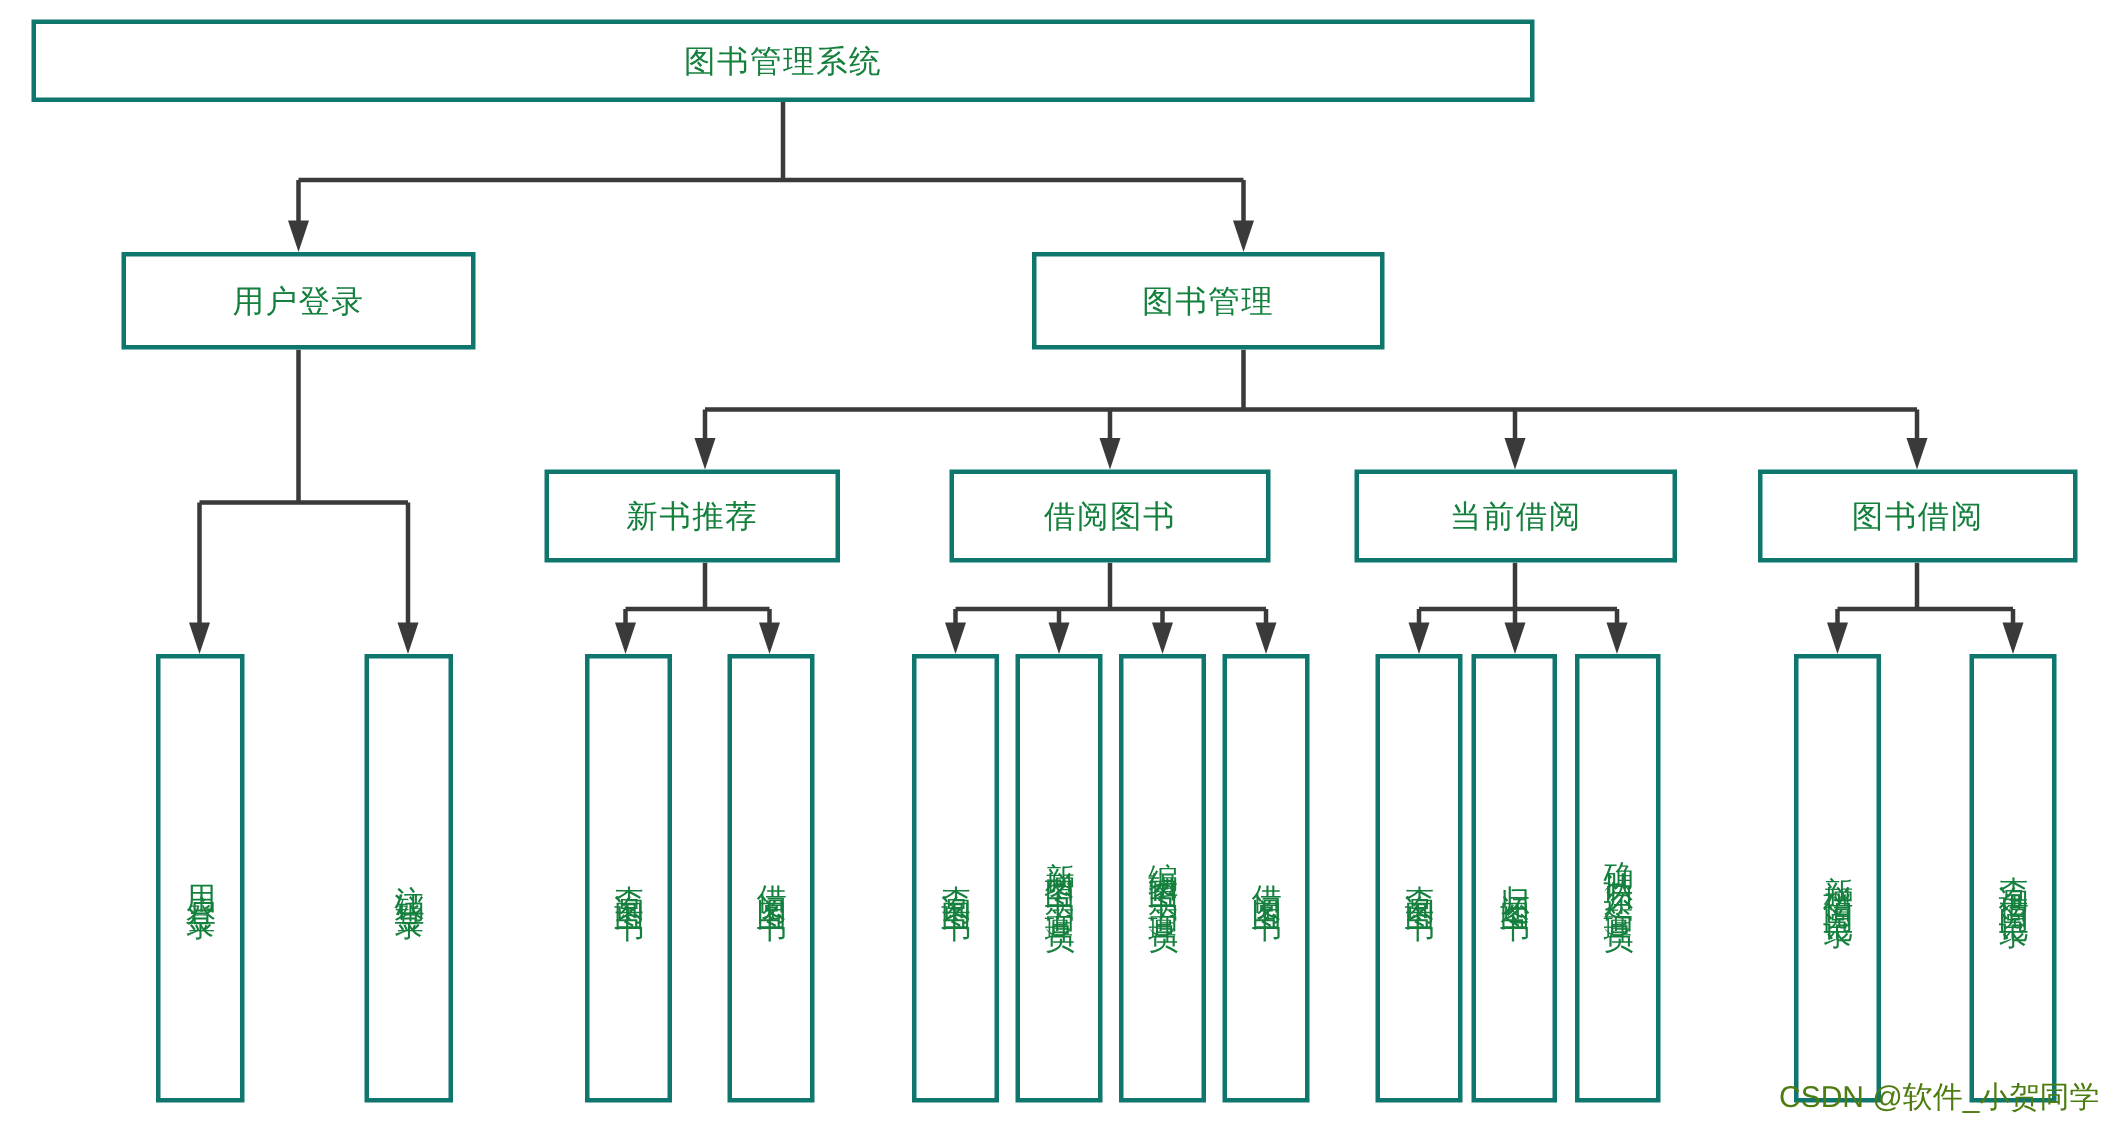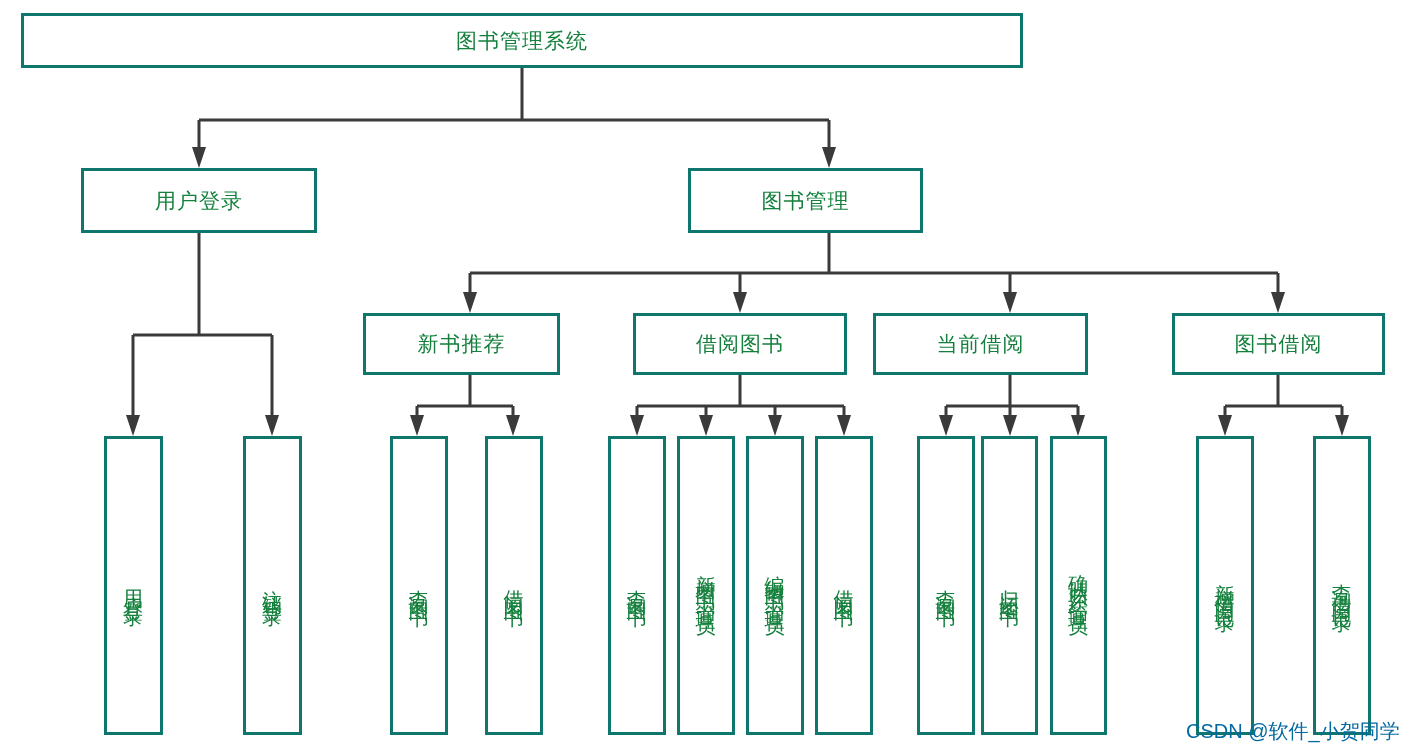--- a/index.html
+++ b/index.html
@@ -44,21 +44,21 @@
     text-orientation: mixed;
     font-size: 20px;
     letter-spacing: 6px;
     line-height: 1;
   }
   .watermark {
     position: absolute;
     left: 1186px;
     top: 718px;
     width: 215px;
-    color: #0369a1;
+    color: #4d7c0f;
     font-size: 20px;
     letter-spacing: 0px;
     white-space: nowrap;
     pointer-events: none;
   }
 </style>
 </head>
 <body>
 
 <div id="stage">
@@ -103,21 +103,21 @@
     </g>
   </svg>
 
   <div class="node" style="left:21px; top:13px; width:1002px; height:55px">图书管理系统</div>
 
   <div class="node" style="left:81px; top:168px; width:236px; height:65px">用户登录</div>
   <div class="node" style="left:688px; top:168px; width:235px; height:65px">图书管理</div>
 
   <div class="node" style="left:363px; top:313px; width:197px; height:62px">新书推荐</div>
   <div class="node" style="left:633px; top:313px; width:214px; height:62px">借阅图书</div>
-  <div class="node" style="left:873px; top:313px; width:215px; height:62px">当前借阅</div>
+  <div class="node" style="left:903px; top:313px; width:215px; height:62px">当前借阅</div>
   <div class="node" style="left:1172px; top:313px; width:213px; height:62px">图书借阅</div>
 
   <div class="node vert" style="left:104px; top:436px; width:59px; height:299px">用户登录</div>
   <div class="node vert" style="left:243px; top:436px; width:59px; height:299px">注销登录</div>
 
   <div class="node vert" style="left:390px; top:436px; width:58px; height:299px">查询图书</div>
   <div class="node vert" style="left:485px; top:436px; width:58px; height:299px">借阅图书</div>
 
   <div class="node vert" style="left:608px; top:436px; width:58px; height:299px">查询图书</div>
   <div class="node vert" style="left:677px; top:436px; width:58px; height:299px">新增图书（管理员）</div>

